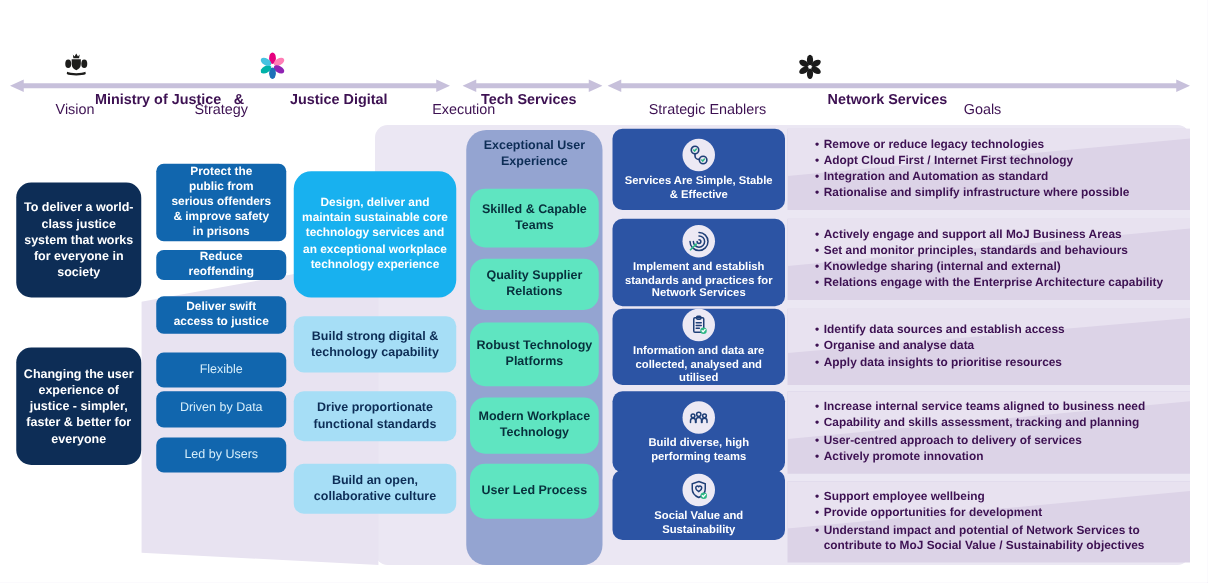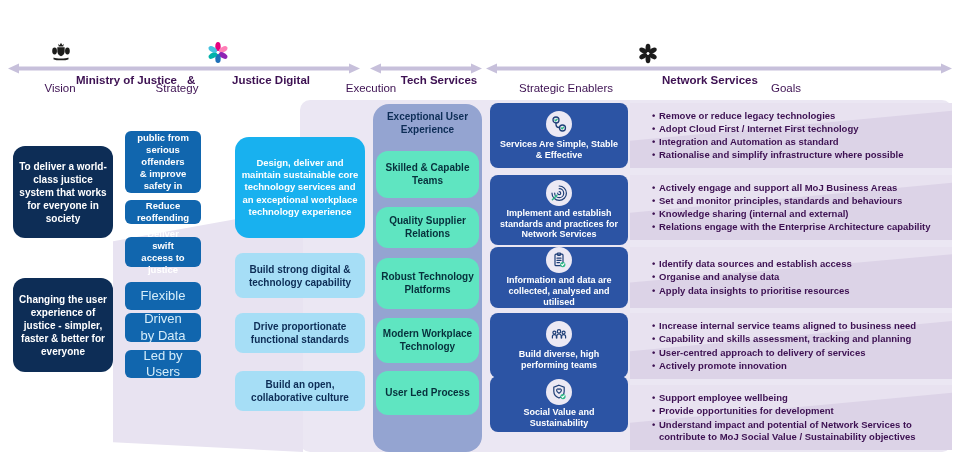--- a/index.html
+++ b/index.html
@@ -14,23 +14,23 @@
   .hdr-label{position:absolute;font-weight:bold;font-size:11.5px;color:var(--purple);white-space:nowrap;margin-top:28px;}
   .col-label{position:absolute;top:82px;font-weight:normal;font-size:11.5px;color:var(--purple);text-align:center;}
   .arrow{position:absolute;top:63px;color:var(--arrow);}
   .panel{position:absolute;left:300px;top:100px;width:652px;height:352px;background:var(--panel);border-radius:10px;z-index:0;}
   .wedge{position:absolute;left:113px;top:207px;width:190px;height:245px;background:var(--wedge);
     clip-path:polygon(0 14%,100% 0,100% 100%,0 96%);z-index:0;}
   .card{position:absolute;display:flex;align-items:center;justify-content:center;text-align:center;
     box-sizing:border-box;z-index:2;border-radius:8px;}
   .vision-card{background:var(--navy);color:#fff;border-radius:12px;font-size:10px;font-weight:bold;
     width:100px;left:13px;padding:4px;line-height:1.3;}
-  .strategy-card{background:var(--blue);color:#fff;left:125px;width:76px;font-size:9.5px;font-weight:bold;
+  .strategy-card{background:var(--blue);color:#fff;left:125px;width:104px;font-size:9.5px;font-weight:bold;
     border-radius:6px;padding:12px;line-height:1.25;}
-  .strategy-card.pale{color:var(--pale);font-weight:400;font-size:13px;}
+  .strategy-card.pale{color:var(--pale);font-weight:400;font-size:10px;}
   .mission-card{background:var(--cyan);color:#fff;left:235px;width:130px;border-radius:14px;
     font-size:9.5px;font-weight:bold;padding:6px;line-height:1.3;}
   .exec-card{background:var(--lblue);color:var(--navy);left:235px;width:130px;border-radius:8px;
     font-weight:bold;font-size:10px;padding:4px;line-height:1.3;}
   .band{position:absolute;left:373px;top:104px;width:109px;height:348px;background:var(--slate);
     border-radius:16px;z-index:1;}
   .band-title{position:absolute;left:375px;top:110px;width:105px;color:var(--navy);font-weight:bold;
     font-size:10px;text-align:center;z-index:2;line-height:1.3;}
   .tech-card{background:var(--green);color:#07303C;left:376px;width:103px;border-radius:12px;
     font-weight:bold;font-size:10px;z-index:2;padding:2px;line-height:1.25;}
@@ -73,21 +73,21 @@
         <ellipse cx="0" cy="-6" rx="2.7" ry="4.6" fill="#E6007E" transform="rotate(0)"></ellipse>
         <ellipse cx="0" cy="-6" rx="2.7" ry="4.6" fill="#FF7EB6" transform="rotate(60)"></ellipse>
         <ellipse cx="0" cy="-6" rx="2.7" ry="4.6" fill="#8F23B3" transform="rotate(120)"></ellipse>
         <ellipse cx="0" cy="-6" rx="2.7" ry="4.6" fill="#1D70B8" transform="rotate(180)"></ellipse>
         <ellipse cx="0" cy="-6" rx="2.7" ry="4.6" fill="#00B2A9" transform="rotate(240)"></ellipse>
         <ellipse cx="0" cy="-6" rx="2.7" ry="4.6" fill="#45C2E0" transform="rotate(300)"></ellipse>
       </g>
     </svg>
   </span>
   <span class="hdr-label" style="left:232px;top:46px">Justice Digital</span>
-  <span class="hdr-label" style="left:384px;top:46px;width:110px;text-align:center">Tech Services</span>
+  <span class="hdr-label" style="left:368px;top:46px;width:110px;text-align:center">Tech Services</span>
   <span style="position:absolute;left:637px;top:42px">
     <svg width="22" height="22" viewBox="0 0 24 24">
       <g transform="translate(12,12.5)" fill="#1B1B1B">
         <ellipse cx="0" cy="-6" rx="2.7" ry="4.6" transform="rotate(0)"></ellipse>
         <ellipse cx="0" cy="-6" rx="2.7" ry="4.6" transform="rotate(60)"></ellipse>
         <ellipse cx="0" cy="-6" rx="2.7" ry="4.6" transform="rotate(120)"></ellipse>
         <ellipse cx="0" cy="-6" rx="2.7" ry="4.6" transform="rotate(180)"></ellipse>
         <ellipse cx="0" cy="-6" rx="2.7" ry="4.6" transform="rotate(240)"></ellipse>
         <ellipse cx="0" cy="-6" rx="2.7" ry="4.6" transform="rotate(300)"></ellipse>
       </g>

